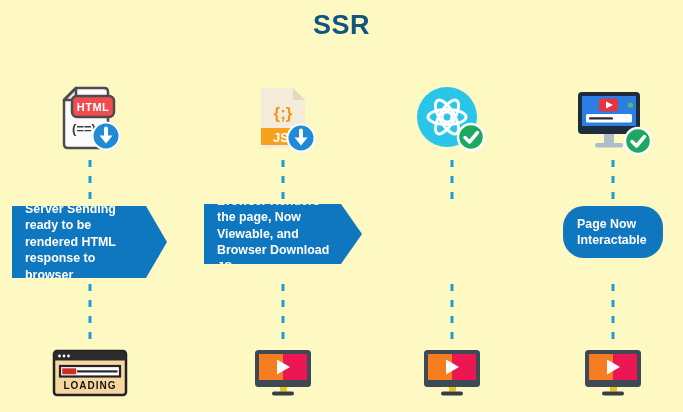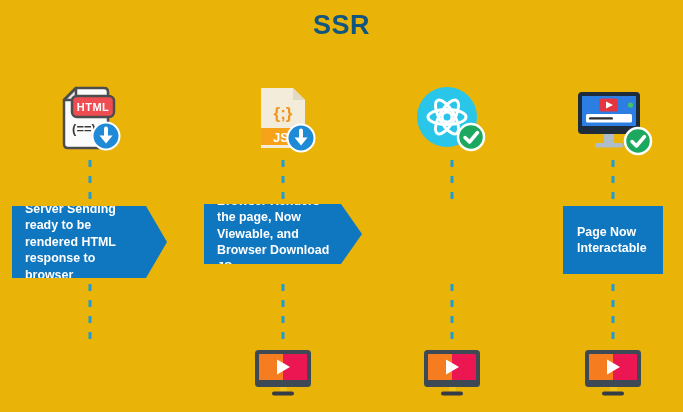--- a/index.html
+++ b/index.html
@@ -1,17 +1,17 @@
 <!DOCTYPE html>
 <html><head>
 <meta charset="utf-8">
 <style>
   * { margin:0; padding:0; box-sizing:border-box; }
   body { background:#fff; font-family:"Liberation Sans", sans-serif; }
-  .canvas { position:relative; width:683px; height:412px; background:#eab308; overflow:hidden; }
+  .canvas { position:relative; width:683px; height:412px; background:#fef9c3; overflow:hidden; }
 
   .title { position:absolute; top:10px; left:0; right:0; text-align:center;
            font-size:27px; font-weight:bold; color:#10567f; letter-spacing:0.5px; }
 
   .col { position:absolute; top:0; height:412px; }
   .col-1 { left:12px;  width:155px; }
   .col-2 { left:204px; width:158px; }
   .col-3 { left:370px; width:164px; }
   .col-4 { left:563px; width:100px; }
 
@@ -23,21 +23,21 @@
           background:repeating-linear-gradient(to bottom, #1e9cd7 0 7px, transparent 7px 16px); }
   .dash-a { top:160px; height:45px; }
   .dash-b { top:284px; height:60px; }
 
   .arrow-box { position:absolute; top:206px; left:0; width:100%; background:#0f76c0;
                display:flex; align-items:center; }
   .arrow-box.pointed { clip-path:polygon(0 0, calc(100% - 21px) 0, 100% 50%, calc(100% - 21px) 100%, 0 100%); }
   .col-1 .arrow-box { height:72px; }
   .col-2 .arrow-box { top:204px; height:60px; }
   .col-3 .arrow-box { height:70px; }
-  .col-4 .arrow-box { height:68px; }
+  .col-4 .arrow-box { height:52px;border-radius:21px; }
 
   .arrow-text { color:#fff; font-size:12.4px; font-weight:600; line-height:1.32;
                 padding:6px 30px 6px 13px; }
   .col-4 .arrow-text { padding:6px 6px 6px 14px; }
 
   svg text { font-family:"Liberation Sans", sans-serif; }
 </style>
 </head>
 <body>
 
@@ -58,20 +58,33 @@
           <path d="M54 44.5 V53" stroke="#ffffff" stroke-width="4" stroke-linecap="round"></path>
           <polygon points="47.5,51.5 60.5,51.5 54,59.5" fill="#ffffff"></polygon>
         </g>
       </svg>
     </div>
     <div class="dash dash-a"></div>
     <div class="arrow-box pointed">
       <div class="arrow-text">Server Sending ready to be rendered HTML response to browser</div>
     </div>
     <div class="dash dash-b"></div>
+    <div class="icon-bottom">
+      <svg width="78" height="50" viewBox="0 0 78 50">
+        <rect x="3" y="3" width="72" height="44" rx="3" fill="#f6d7a0" stroke="#222222" stroke-width="2.5"></rect>
+        <path d="M3 6 Q3 3 6 3 H72 Q75 3 75 6 V12.5 H3 Z" fill="#2b2b2b"></path>
+        <circle cx="8.5" cy="8" r="1.4" fill="#ffffff"></circle>
+        <circle cx="13" cy="8" r="1.4" fill="#ffffff"></circle>
+        <circle cx="17.5" cy="8" r="1.4" fill="#ffffff"></circle>
+        <rect x="9" y="18" width="60" height="10.5" fill="#fdfdfd" stroke="#222222" stroke-width="2.2"></rect>
+        <rect x="11.2" y="20.3" width="14" height="6" fill="#cf2b2b"></rect>
+        <rect x="26" y="22.3" width="40.5" height="2.2" fill="#2b2b2b"></rect>
+        <text x="39" y="41" text-anchor="middle" font-size="10" font-weight="800" fill="#151515" letter-spacing="1">LOADING</text>
+      </svg>
+    </div>
   </div>
 
   <div class="col col-2">
     <div class="icon-top">
       <svg width="72" height="72" viewBox="0 0 72 72">
         <path d="M14 4 H46 L58 16 V64 H14 Z" fill="#f3ecda"></path>
         <path d="M46 4 L58 16 H46 Z" fill="#e2d9bf"></path>
         <text x="36" y="35" text-anchor="middle" font-size="17" font-weight="800" fill="#f0951e">{;}</text>
         <rect x="14" y="44" width="44" height="17" fill="#f6a21b"></rect>
         <text x="34" y="57.5" text-anchor="middle" font-size="13" font-weight="800" fill="#ffffff">JS</text>

